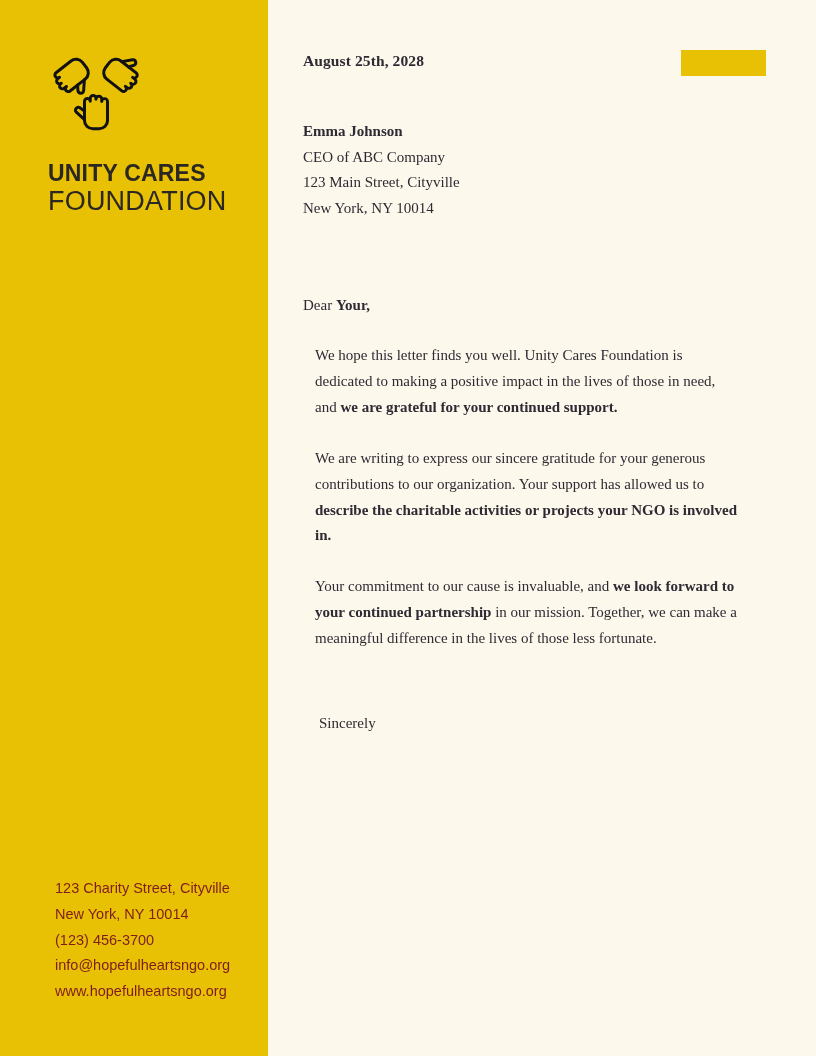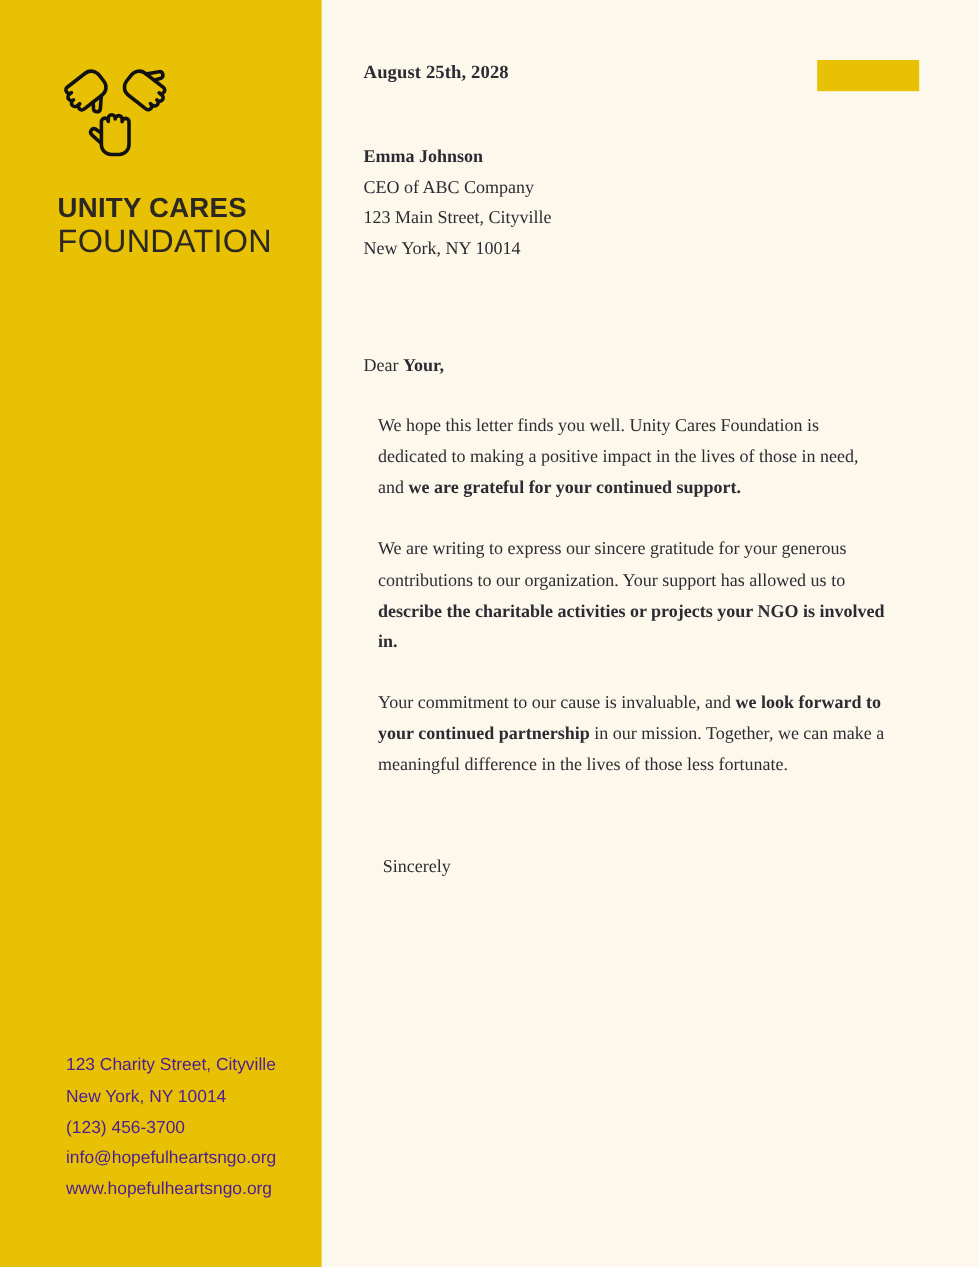--- a/index.html
+++ b/index.html
@@ -57,21 +57,21 @@
     color: #2B2722;
   }
 
   .sidebar-contact {
     position: absolute;
     left: 55px;
     top: 876px;
     width: 210px;
     font-size: 14.5px;
     line-height: 25.8px;
-    color: #4c1d95;
+    color: #7f1d1d;
   }
   .sidebar-contact div { white-space: nowrap; }
 
   
   .letter {
     position: absolute;
     left: 303px;
     top: 0;
     width: 470px;
     height: 756px;

